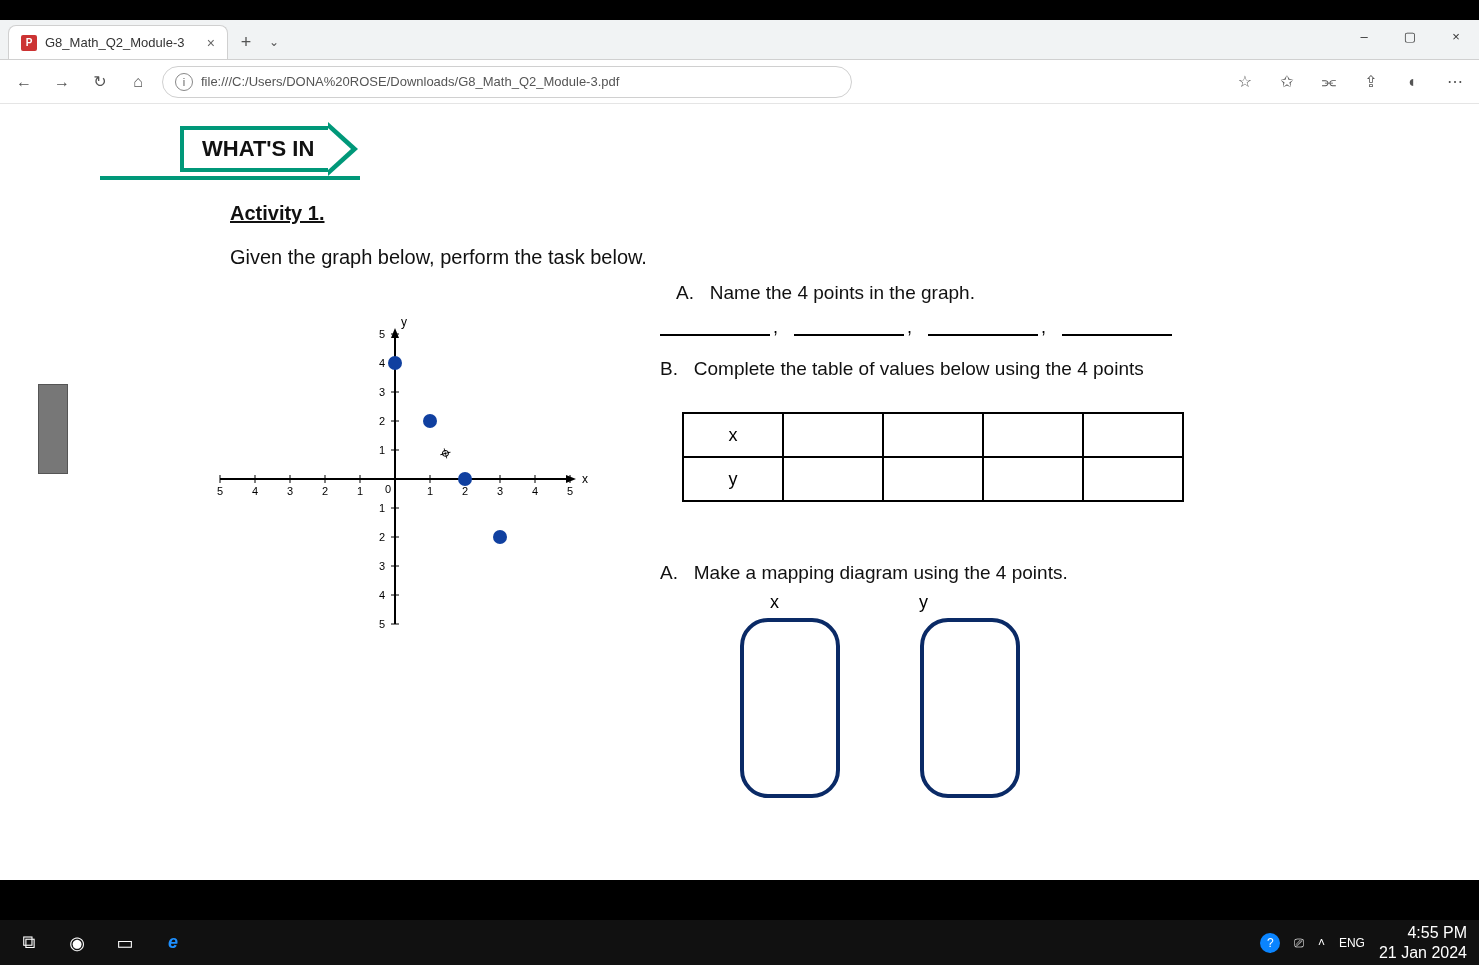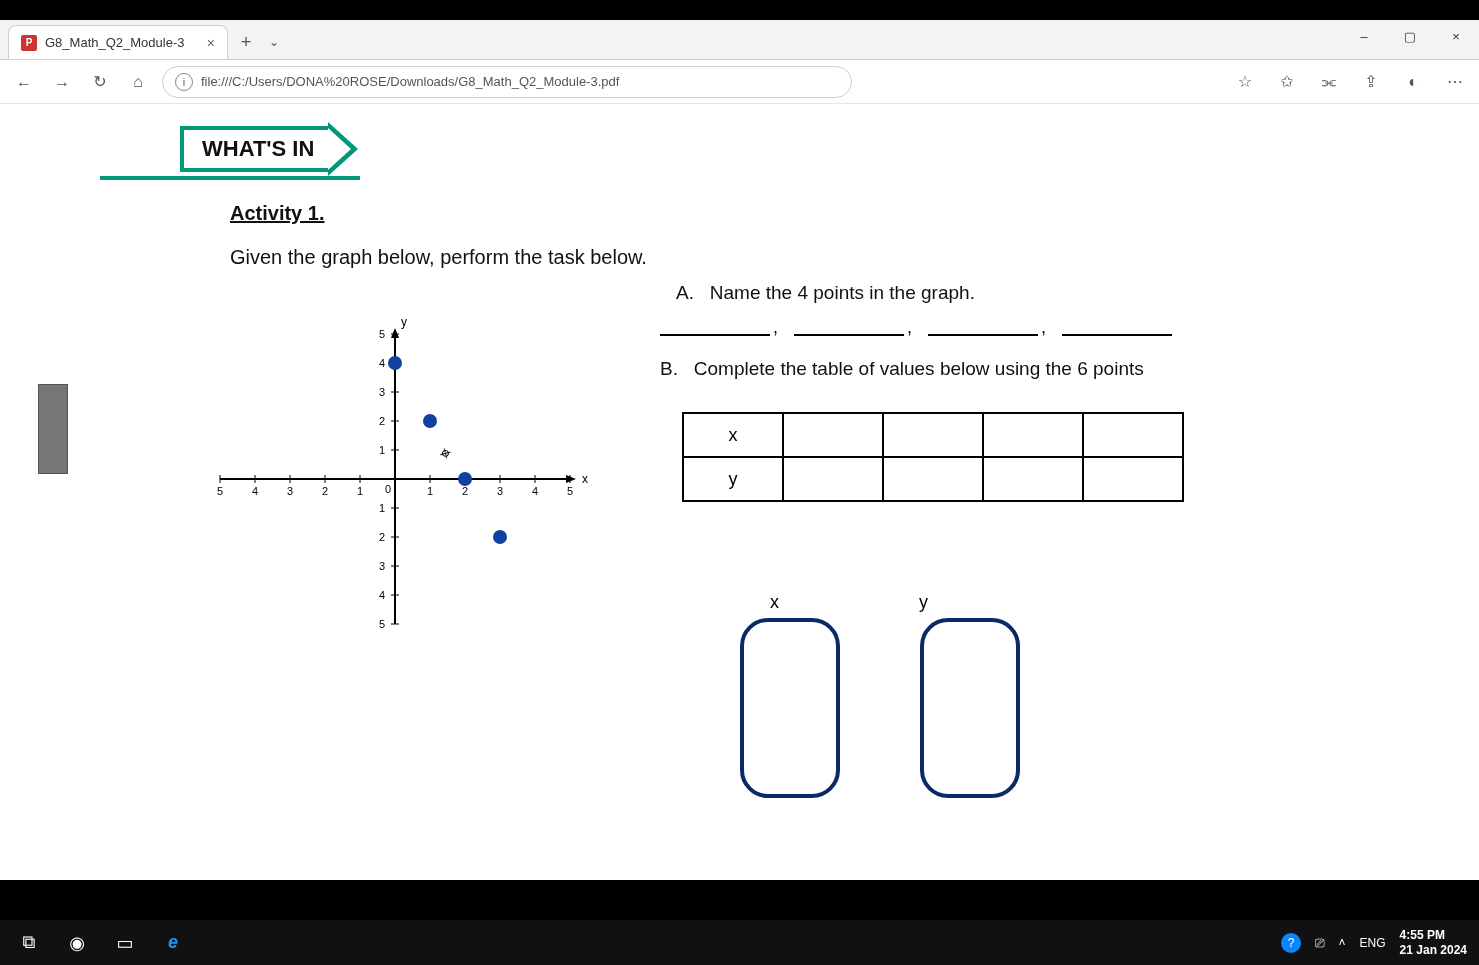--- a/index.html
+++ b/index.html
@@ -62,21 +62,21 @@
   .taskC { position:absolute; left:660px; top:458px; font-size:19px; color:#111;}
   .maplabels { position:absolute; left:770px; top:488px; display:flex; gap:140px; font-size:18px;}
   .mapboxes { position:absolute; left:740px; top:514px; display:flex; gap:80px;}
   .mapboxes .ring { width:100px; height:180px; border:4px solid #0a2a66; border-radius:28px;}
 
   
   .taskbar { position:absolute; left:0; bottom:0; width:1479px; height:45px; background:#111; display:flex; align-items:center; color:#fff;}
   .taskbar .tb-left { display:flex; gap:6px; align-items:center; padding-left:8px;}
   .taskbar .tb-left .app { width:42px; height:34px; display:flex; align-items:center; justify-content:center; font-size:18px;}
   .taskbar .tb-right { margin-left:auto; display:flex; align-items:center; gap:14px; padding-right:12px; font-size:12px;}
-  .taskbar .clock { line-height:1.2; font-size:12px;font-weight:bold;}
+  .taskbar .clock { text-align:right; line-height:1.2; font-size:16px;}
   .edge-e { color:#1e90ff; font-weight:bold; font-size:22px; font-style:italic;}
 
   .cursor { position:absolute; left:440px; top:338px; font-size:20px; color:#000; transform:rotate(-15deg);}
 </style>
 </head>
 <body>
 
 <div class="desktop">
 
   <div class="browser">
@@ -190,41 +190,45 @@
       </div>
       <div class="blanks">
         <span></span>
         <span></span>
         <span></span>
         <span></span>
       </div>
 
       <div class="taskB">
         <span>B.</span>&nbsp;&nbsp;
-        <span>Complete the table of values below using the 6 points</span>
+        <span>Complete the table of values below using the 4 points</span>
       </div>
       <table class="tbl">
         <tbody>
             <tr>
           <td class="h">x</td>
           <td></td>
           <td></td>
           <td></td>
           <td></td>
         </tr>
         <tr>
           <td class="h">y</td>
           <td></td>
           <td></td>
           <td></td>
           <td></td>
         </tr>
       </tbody>
         </table>
 
+      <div class="taskC">
+        <span>A.</span>&nbsp;&nbsp;
+        <span>Make a mapping diagram using the 4 points.</span>
+      </div>
       <div class="maplabels">
         <span>x</span>
         <span>y</span>
       </div>
       <div class="mapboxes">
         <div class="ring"></div>
         <div class="ring"></div>
       </div>
 
     </div>

